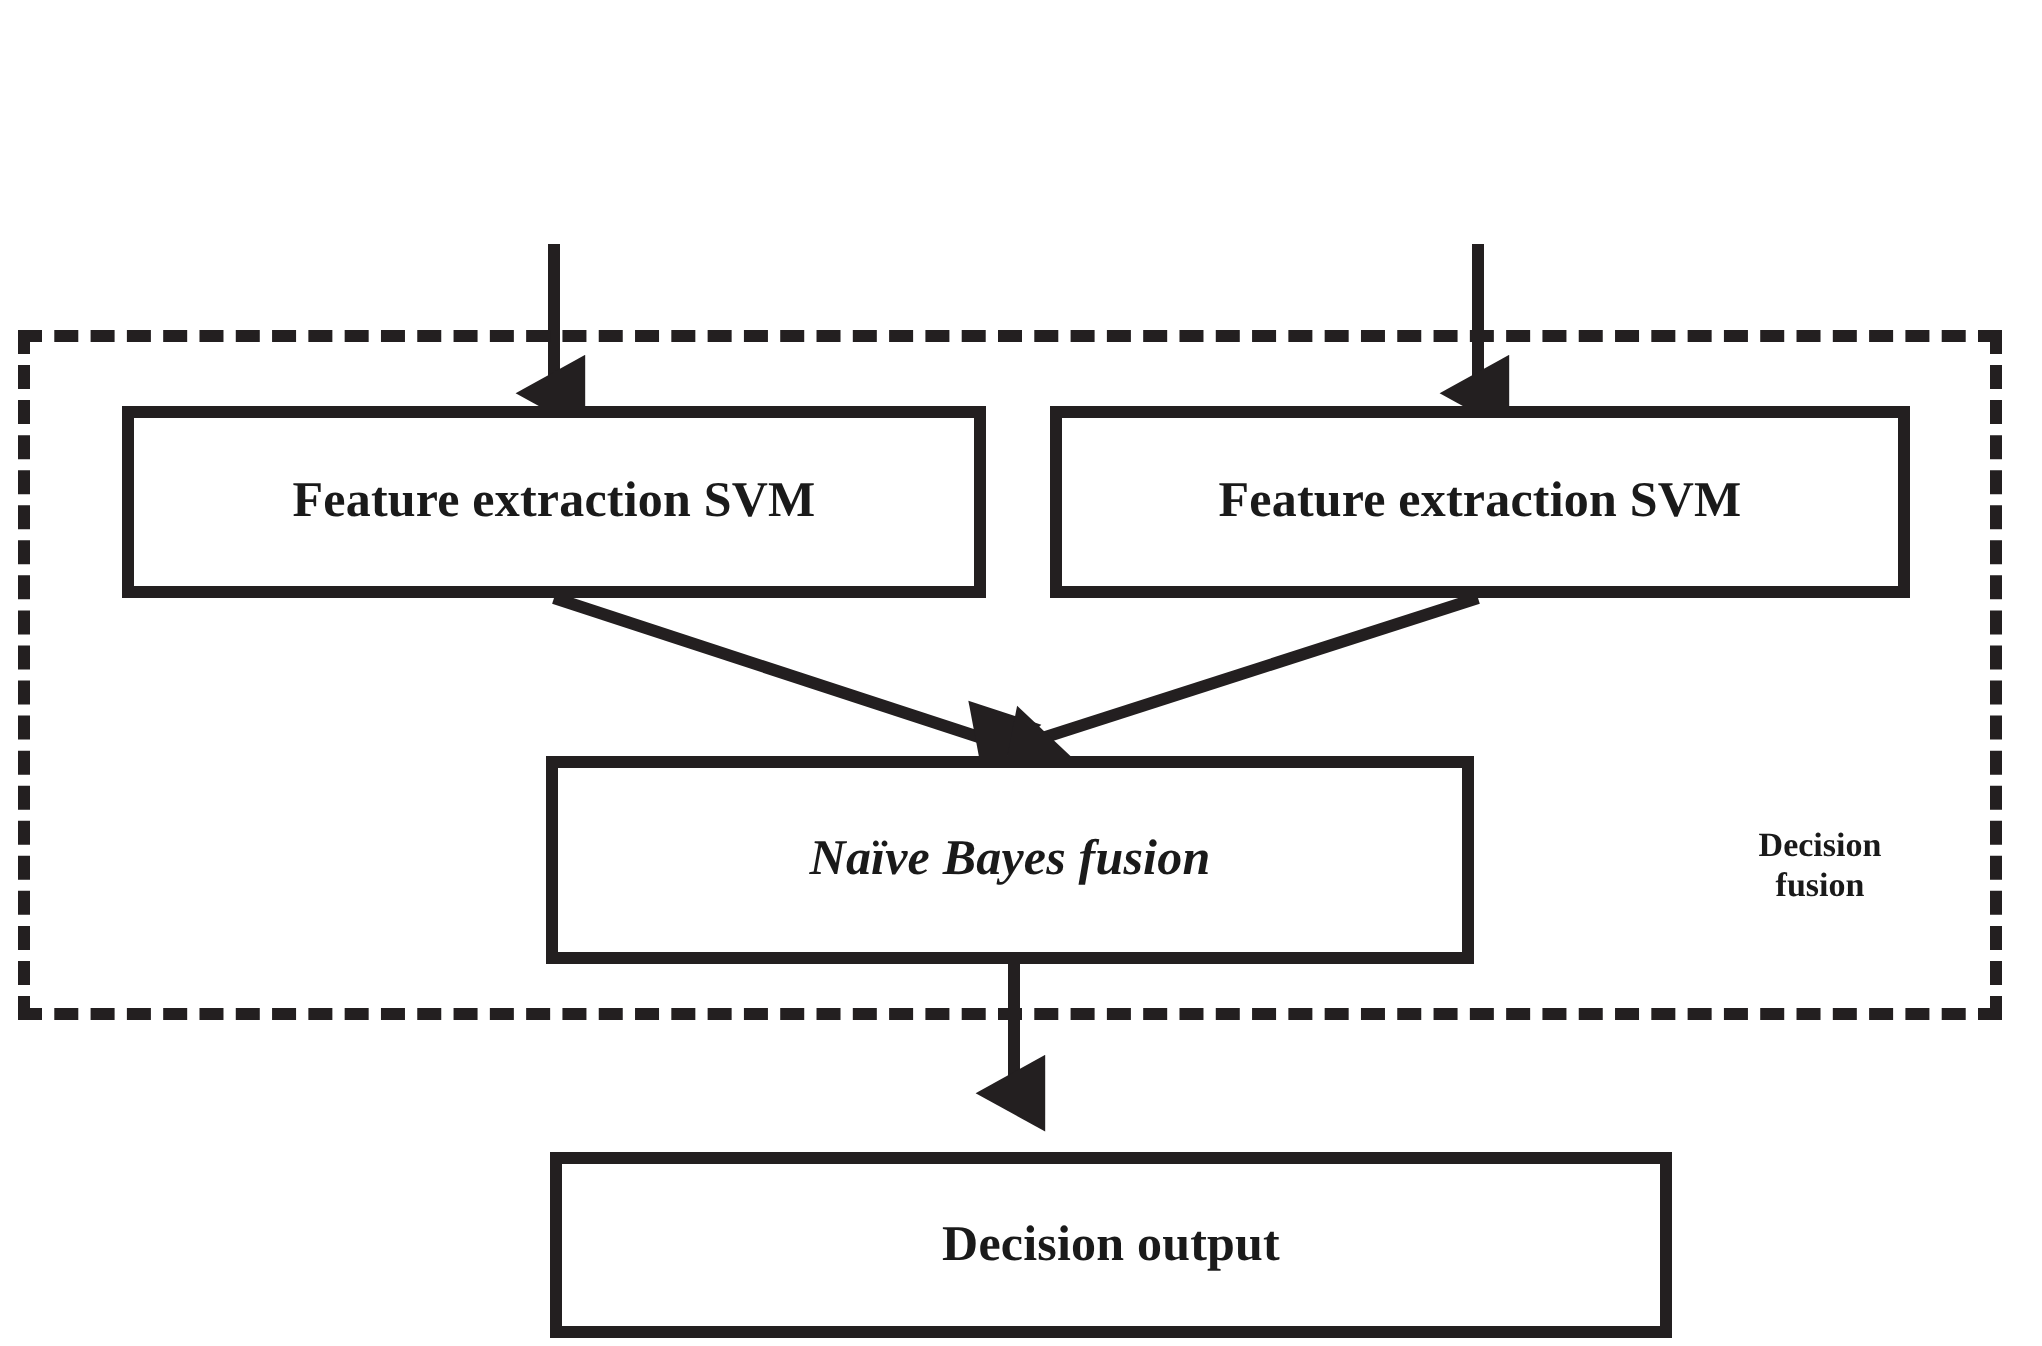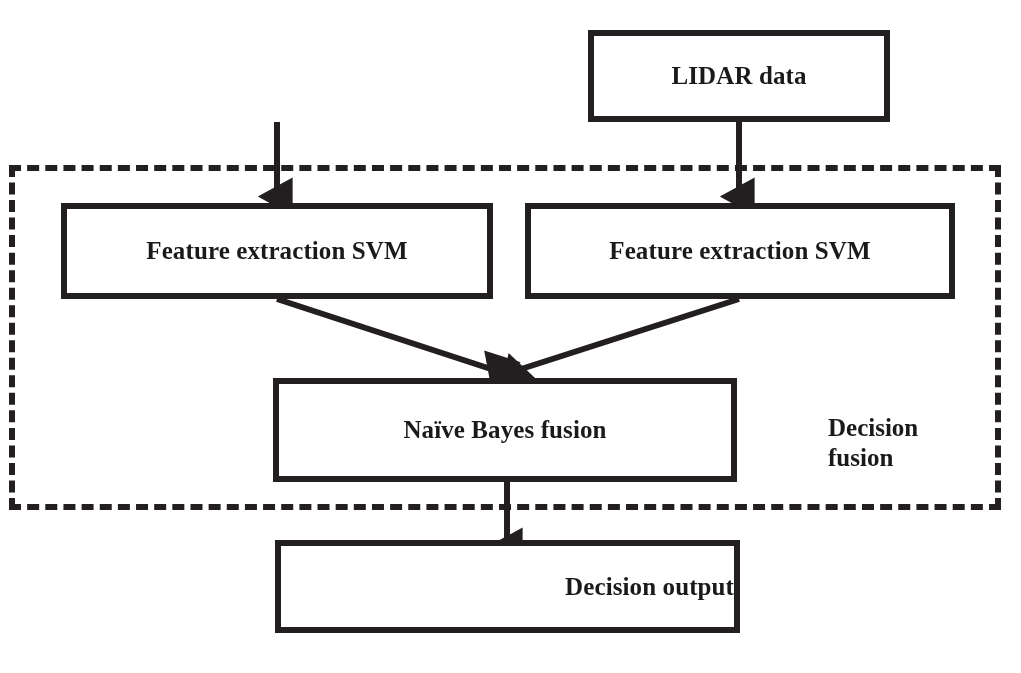--- a/index.html
+++ b/index.html
@@ -38,23 +38,23 @@
   .node-label {
     font-weight: bold;
     font-size: 25px;
     line-height: 1.18;
     color: #1a1a1a;
     letter-spacing: 0.1px;
     white-space: pre-line;
   }
   .group-label {
     position: absolute;
-    text-align: left;
+    text-align: center;
     font-weight: bold;
-    font-size: 25px;
+    font-size: 17px;
     line-height: 1.18;
     color: #1a1a1a;
     white-space: pre-line;
     z-index: 4;
   }
   .dashed-region {
     position: absolute;
     box-sizing: border-box;
     border: 6px dashed #231f20;
     background: transparent;
@@ -84,33 +84,30 @@
 
     <line x1="507" y1="482" x2="507" y2="546" stroke="#231f20" stroke-width="6" marker-end="url(#arrowhead)"></line>
   </svg>
 
   <div class="dashed-region" id="group-region" style="left: 9px; top: 165px; width: 992px; height: 345px; border-color: rgb(35, 31, 32);"></div>
 
   <div class="group-label" id="group-label" style="left: 828px; top: 413px; width: 164px;">Decision
 fusion</div>
 
 
-  <div class="node-box" id="node-lidar" style="left: 588px; top: 30px; width: 302px; height: 92px; border-color: rgb(35, 31, 32);">
-    <span class="node-label">LIDAR data</span>
-  </div>
 
   <div class="node-box" id="node-svm-left" style="left: 61px; top: 203px; width: 432px; height: 96px; border-color: rgb(35, 31, 32);">
     <span class="node-label">Feature extraction SVM</span>
   </div>
 
   <div class="node-box" id="node-svm-right" style="left: 525px; top: 203px; width: 430px; height: 96px; border-color: rgb(35, 31, 32);">
     <span class="node-label">Feature extraction SVM</span>
   </div>
 
-  <div class="node-box" id="node-fusion" style="left: 273px; top: 378px; width: 464px; height: 104px; border-color: rgb(35, 31, 32);">
+  <div class="node-box" id="node-fusion" style="left: 273px; top: 378px; width: 464px; height: 104px; border-color: rgb(35, 31, 32); font-style: italic;">
     <span class="node-label">Naïve Bayes fusion</span>
   </div>
 
-  <div class="node-box" id="node-output" style="left: 275px; top: 540px; width: 465px; height: 93px; border-color: rgb(35, 31, 32); justify-content: flex-end;">
+  <div class="node-box" id="node-output" style="left: 275px; top: 576px; width: 561px; height: 93px; border-color: rgb(35, 31, 32);">
     <span class="node-label">Decision output</span>
   </div>
 
 </div>
 
 </body></html>

